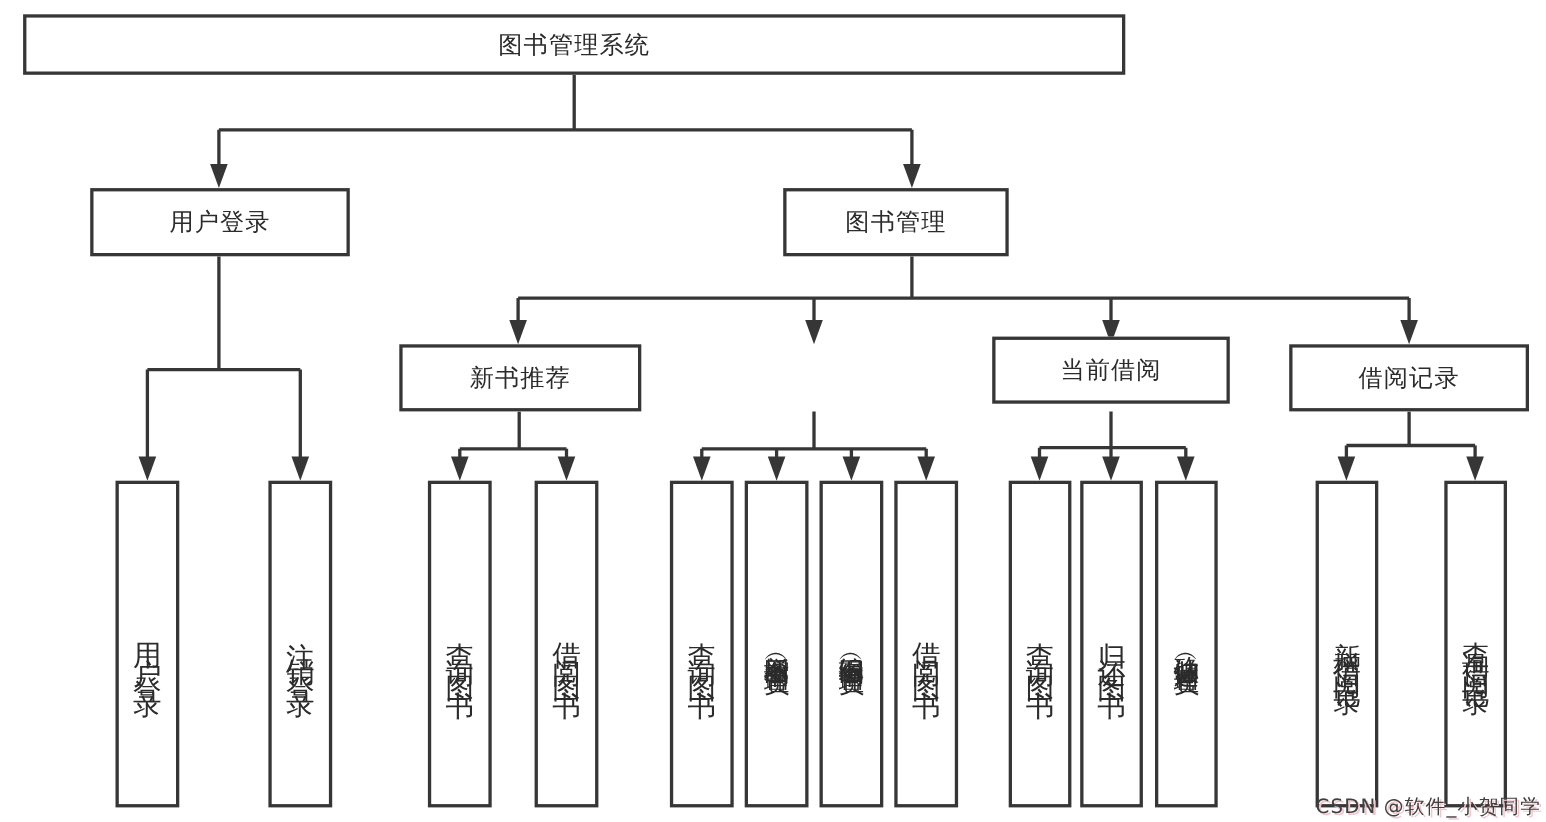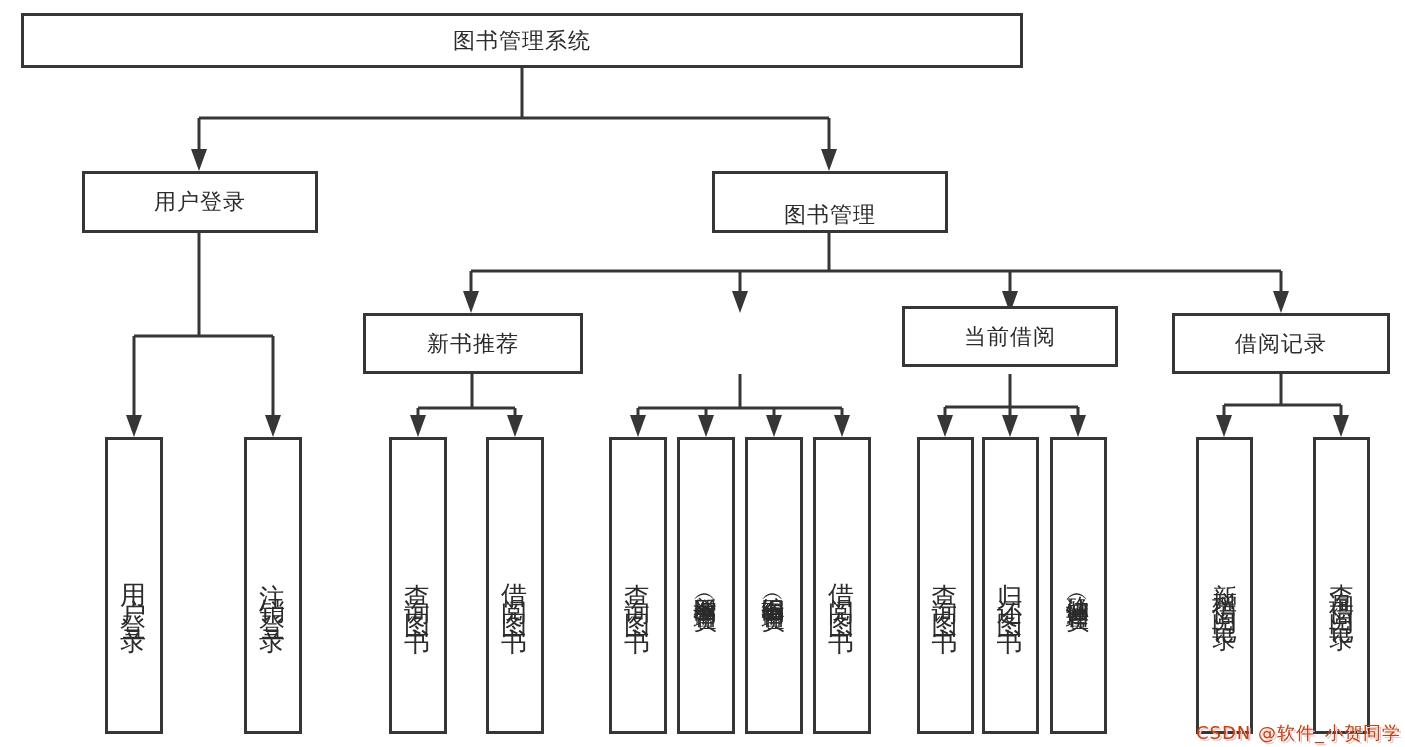--- a/index.html
+++ b/index.html
@@ -28,21 +28,21 @@
     color:#2b2b2b;
     white-space:nowrap;
   }
   .leaf-short span{font-size:26px;letter-spacing:15px;margin-bottom:-15px;}
   .leaf-medium span{font-size:25px;letter-spacing:9px;margin-bottom:-9px;}
   .leaf-long span{font-size:23px;letter-spacing:2px;margin-bottom:-2px;}
   #watermark{
     position:absolute;
     right:4px;bottom:2px;
     font-size:18px;
-    color:#c2410c;
+    color:#404040;
     text-shadow:2px 2px 0 #f2c6cc;
     letter-spacing:1px;
     z-index:3;
   }
 </style>
 </head>
 <body>
 
 <div id="canvas">
 
@@ -93,21 +93,21 @@
     </g>
   </svg>
 
   <div class="box hbox" style="left:21px;top:13px;width:1002px;height:55px;">
     <span>图书管理系统</span>
   </div>
 
   <div class="box hbox" style="left:82px;top:171px;width:236px;height:62px;">
     <span>用户登录</span>
   </div>
-  <div class="box hbox" style="left:712px;top:171px;width:236px;height:62px;align-items:flex-end;">
+  <div class="box hbox" style="left:712px;top:171px;width:205px;height:62px;">
     <span>图书管理</span>
   </div>
 
   <div class="box hbox" style="left:363px;top:313px;width:220px;height:61px;">
     <span>新书推荐</span>
   </div>
   <div class="box hbox" style="left:902px;top:306px;width:216px;height:61px;">
     <span>当前借阅</span>
   </div>
   <div class="box hbox" style="left:1172px;top:313px;width:218px;height:61px;">

